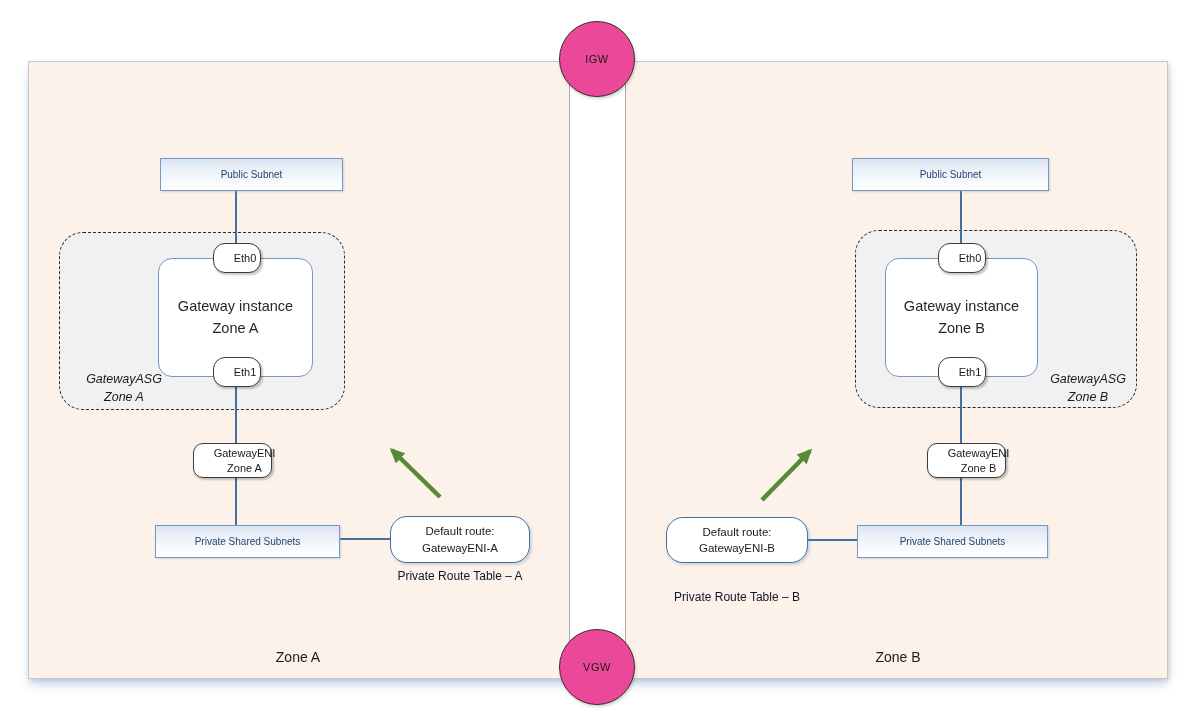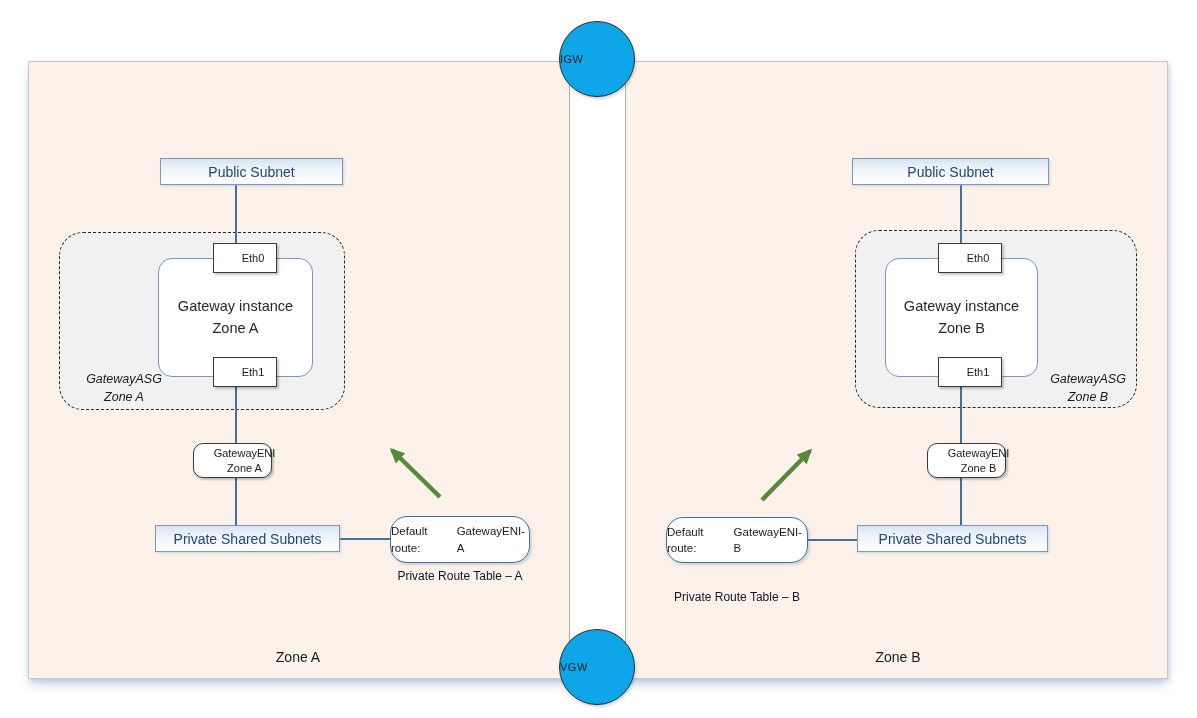--- a/index.html
+++ b/index.html
@@ -18,33 +18,33 @@
   }
   
   .band {
     position:absolute; left:569px; top:61px; width:57px; height:618px;
     background:#ffffff; border-left:1px solid #adadad; border-right:1px solid #adadad;
     z-index:2;
   }
   
   .gw-circle {
     position:absolute; width:76px; height:76px; border-radius:50%;
-    background:#0ea5e9; border:1.5px solid #2f2f2f;
-    display:flex; align-items:center; justify-content:flex-start;
+    background:#ec4899; border:1.5px solid #2f2f2f;
+    display:flex; align-items:center; justify-content:center;
     font-size:11px; color:#1a1a1a; letter-spacing:0.5px;
     box-shadow:1px 2px 3px rgba(0,0,0,0.18);
     z-index:7;
   }
   .igw { left:559px; top:21px; }
   .vgw { left:559px; top:629px; }
   
   .subnet {
-    position:absolute; height:27px;
+    position:absolute; height:33px;
     background:linear-gradient(to bottom, #d9e4f1 0%, #eef3f9 40%, #ffffff 100%);
-    border:1px solid #7698c1; color:#24476f; font-size:14px;
+    border:1px solid #7698c1; color:#24476f; font-size:10px;
     display:flex; align-items:center; justify-content:center;
     box-shadow:1px 1px 2px rgba(150,170,200,0.45);
     z-index:4;
   }
   
   .asg {
     position:absolute; width:286px; height:178px;
     background:#f1f1f1; border:1.6px dashed #2a2a2a; border-radius:24px;
     z-index:2;
   }
@@ -61,26 +61,26 @@
     z-index:3;
   }
   
   .node {
     position:absolute; background:#ffffff; border:1.4px solid #3b3b3b;
     display:flex; flex-direction:column; align-items:center; justify-content:center;
     font-size:11px; color:#1a1a1a; line-height:1.3;
     box-shadow:1.5px 2px 2px rgba(0,0,0,0.22);
     z-index:5;
   }
-  .eth { width:64px; height:30px; border-radius:0;padding-left:16px; }
+  .eth { width:48px; height:30px; border-radius:12px;padding-left:16px; }
   .eni { width:79px; height:35px; border-radius:10px;padding-left:24px; }
   
   .route {
     position:absolute; background:#ffffff; border:1.2px solid #41719c; border-radius:17px;
-    display:flex; flex-direction:row; align-items:center; justify-content:center;
+    display:flex; flex-direction:column; align-items:center; justify-content:center;
     font-size:11.5px; color:#1a1a1a; line-height:1.4;
     box-shadow:1.5px 2px 2.5px rgba(110,140,180,0.3);
     z-index:4;
   }
   .route-table-label {
     position:absolute; width:160px; text-align:center;
     font-size:12px; color:#0f172a; z-index:4;
   }
   
   .conn-v { position:absolute; width:1.5px; background:#41719c; z-index:3; }

